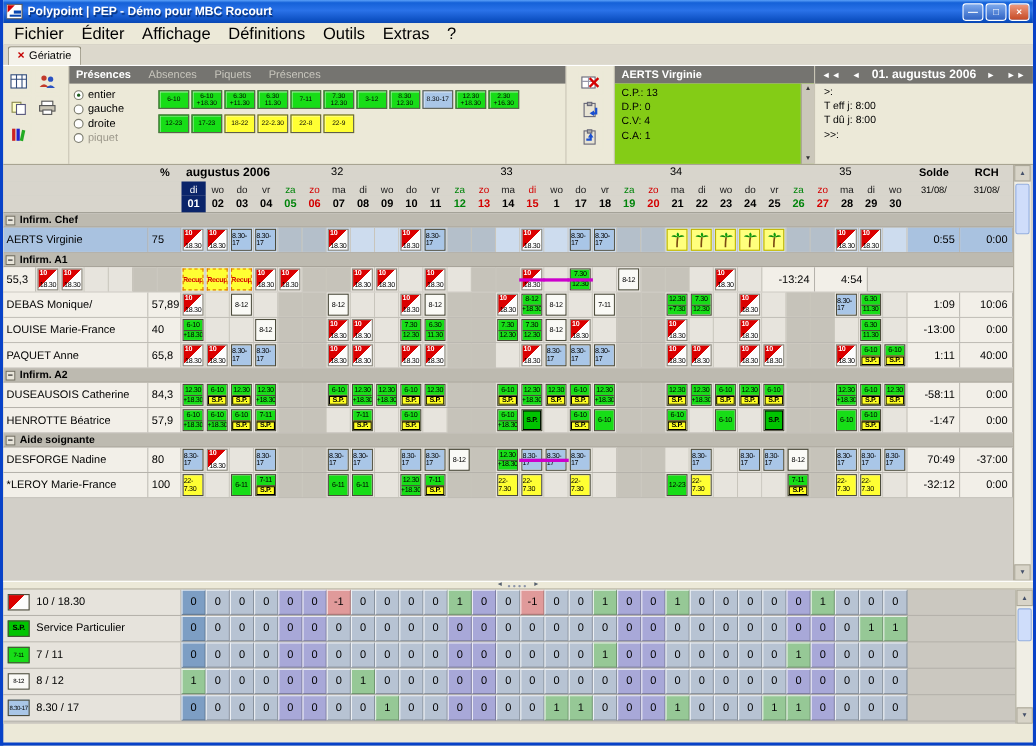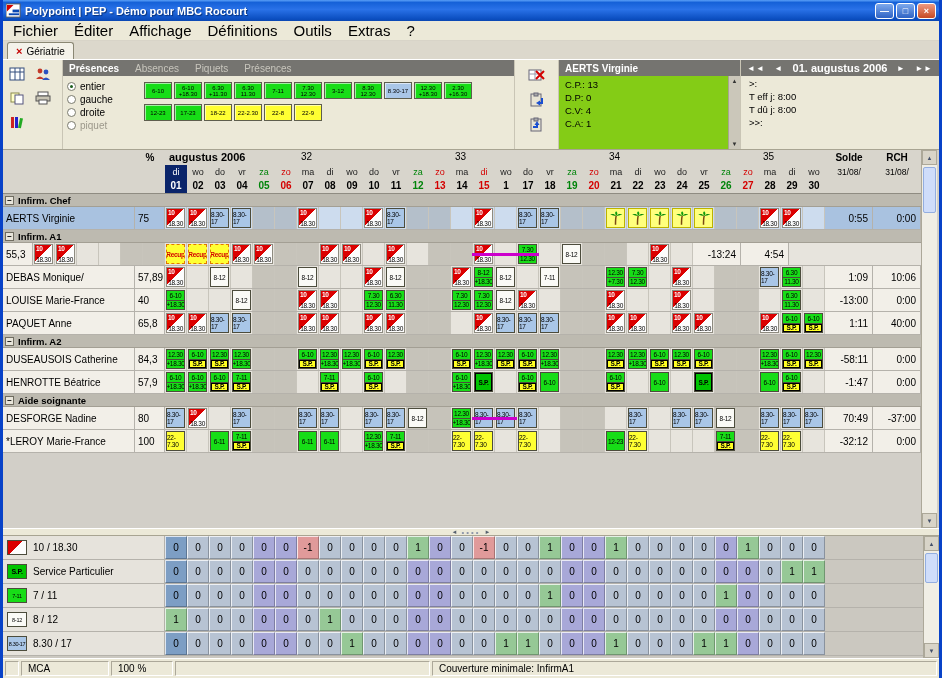--- a/index.html
+++ b/index.html
@@ -1710,21 +1710,14 @@
       </div>
     <div class="vscroll cov-scroll">
       <div class="sb-btn">▲</div>
       <div class="sb-track">
         <div class="sb-thumb" style="height:30px"></div>
       </div>
       <div class="sb-btn">▼</div>
     </div>
   </div>
 
-  <div class="statusbar">
-    <div class="sp s1"></div>
-    <div class="sp s2">MCA</div>
-    <div class="sp s3">100 %</div>
-    <div class="sp s4"></div>
-    <div class="sp s5">Couverture minimale: InfirmA1</div>
-  </div>
 
 </div>
 
 </body></html>

